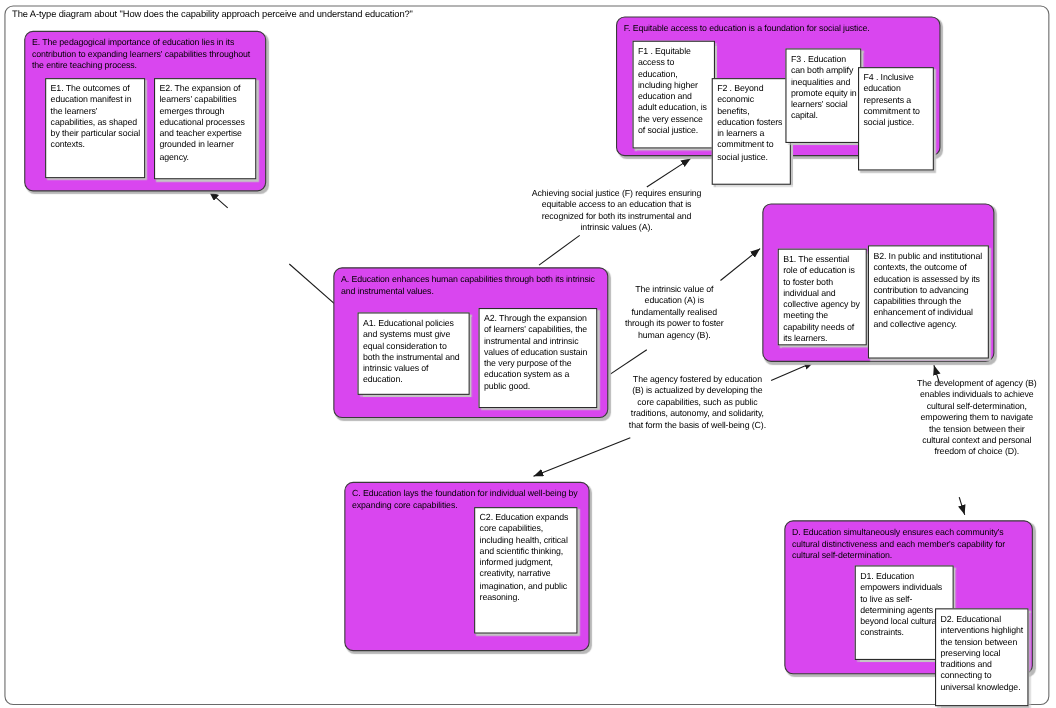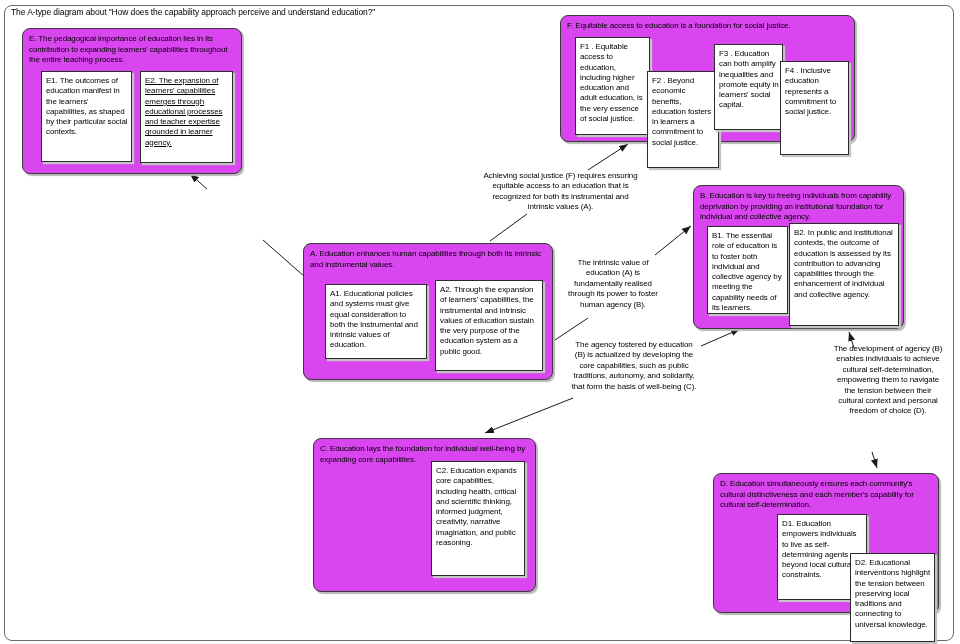--- a/index.html
+++ b/index.html
@@ -67,39 +67,38 @@
     </g>
     <g>
       <line x1="854" y1="348" x2="849" y2="332" marker-end="url(#ah)"></line>
       <line x1="872" y1="452" x2="877" y2="468" marker-end="url(#ah)"></line>
     </g>
   </svg>
 
   <div class="group" style="left:22px;top:28px;width:218px;height:144px;">
     <div class="group-title">E. The pedagogical importance of education lies in its contribution to expanding learners' capabilities throughout the entire teaching process.</div>
     <div class="sub" style="left:18px;top:42px;width:82px;height:83px;">E1. The outcomes of education manifest in the learners' capabilities, as shaped by their particular social contexts.</div>
-    <div class="sub" style="left:117px;top:42px;width:84px;height:84px;text-decoration:underline;">E2. The expansion of learners' capabilities emerges through educational processes and teacher expertise grounded in learner agency.</div>
+    <div class="sub" style="left:117px;top:42px;width:84px;height:84px;">E2. The expansion of learners' capabilities emerges through educational processes and teacher expertise grounded in learner agency.</div>
   </div>
 
   <div class="group" style="left:560px;top:15px;width:293px;height:125px;">
     <div class="group-title">F. Equitable access to education is a foundation for social justice.</div>
     <div class="sub" style="left:14px;top:21px;width:66px;height:90px;">F1 . Equitable access to education, including higher education and adult education, is the very essence of social justice.</div>
     <div class="sub" style="left:86px;top:23px;width:63px;height:89px;margin-top:32px;">F2 . Beyond economic benefits, education fosters in learners a commitment to social justice.</div>
     <div class="sub" style="left:153px;top:28px;width:60px;height:78px;">F3 . Education can both amplify inequalities and promote equity in learners' social capital.</div>
     <div class="sub" style="left:219px;top:22px;width:60px;height:86px;margin-top:23px;">F4 . Inclusive education represents a commitment to social justice.</div>
   </div>
 
   <div class="group" style="left:303px;top:243px;width:248px;height:135px;">
     <div class="group-title">A. Education enhances human capabilities through both its intrinsic and instrumental values.</div>
     <div class="sub" style="left:21px;top:40px;width:93px;height:67px;">A1. Educational policies and systems must give equal consideration to both the instrumental and intrinsic values of education.</div>
     <div class="sub" style="left:131px;top:36px;width:99px;height:83px;">A2. Through the expansion of learners' capabilities, the instrumental and intrinsic values of education sustain the very purpose of the education system as a public good.</div>
   </div>
 
   <div class="group" style="left:693px;top:185px;width:209px;height:142px;">
-    <div class="group-title">B. Education is key to freeing individuals from capability deprivation by providing an institutional foundation for individual and collective agency.</div>
     <div class="sub" style="left:13px;top:40px;width:72px;height:80px;">B1. The essential role of education is to foster both individual and collective agency by meeting the capability needs of its learners.</div>
     <div class="sub" style="left:95px;top:37px;width:101px;height:95px;">B2. In public and institutional contexts, the outcome of education is assessed by its contribution to advancing capabilities through the enhancement of individual and collective agency.</div>
   </div>
 
   <div class="group" style="left:313px;top:438px;width:221px;height:152px;">
     <div class="group-title">C. Education lays the foundation for individual well-being by expanding core capabilities.</div>
     <div class="sub" style="left:117px;top:22px;width:85px;height:107px;">C2. Education expands core capabilities, including health, critical and scientific thinking, informed judgment, creativity, narrative imagination, and public reasoning.</div>
   </div>
 
   <div class="group" style="left:713px;top:473px;width:224px;height:138px;">

